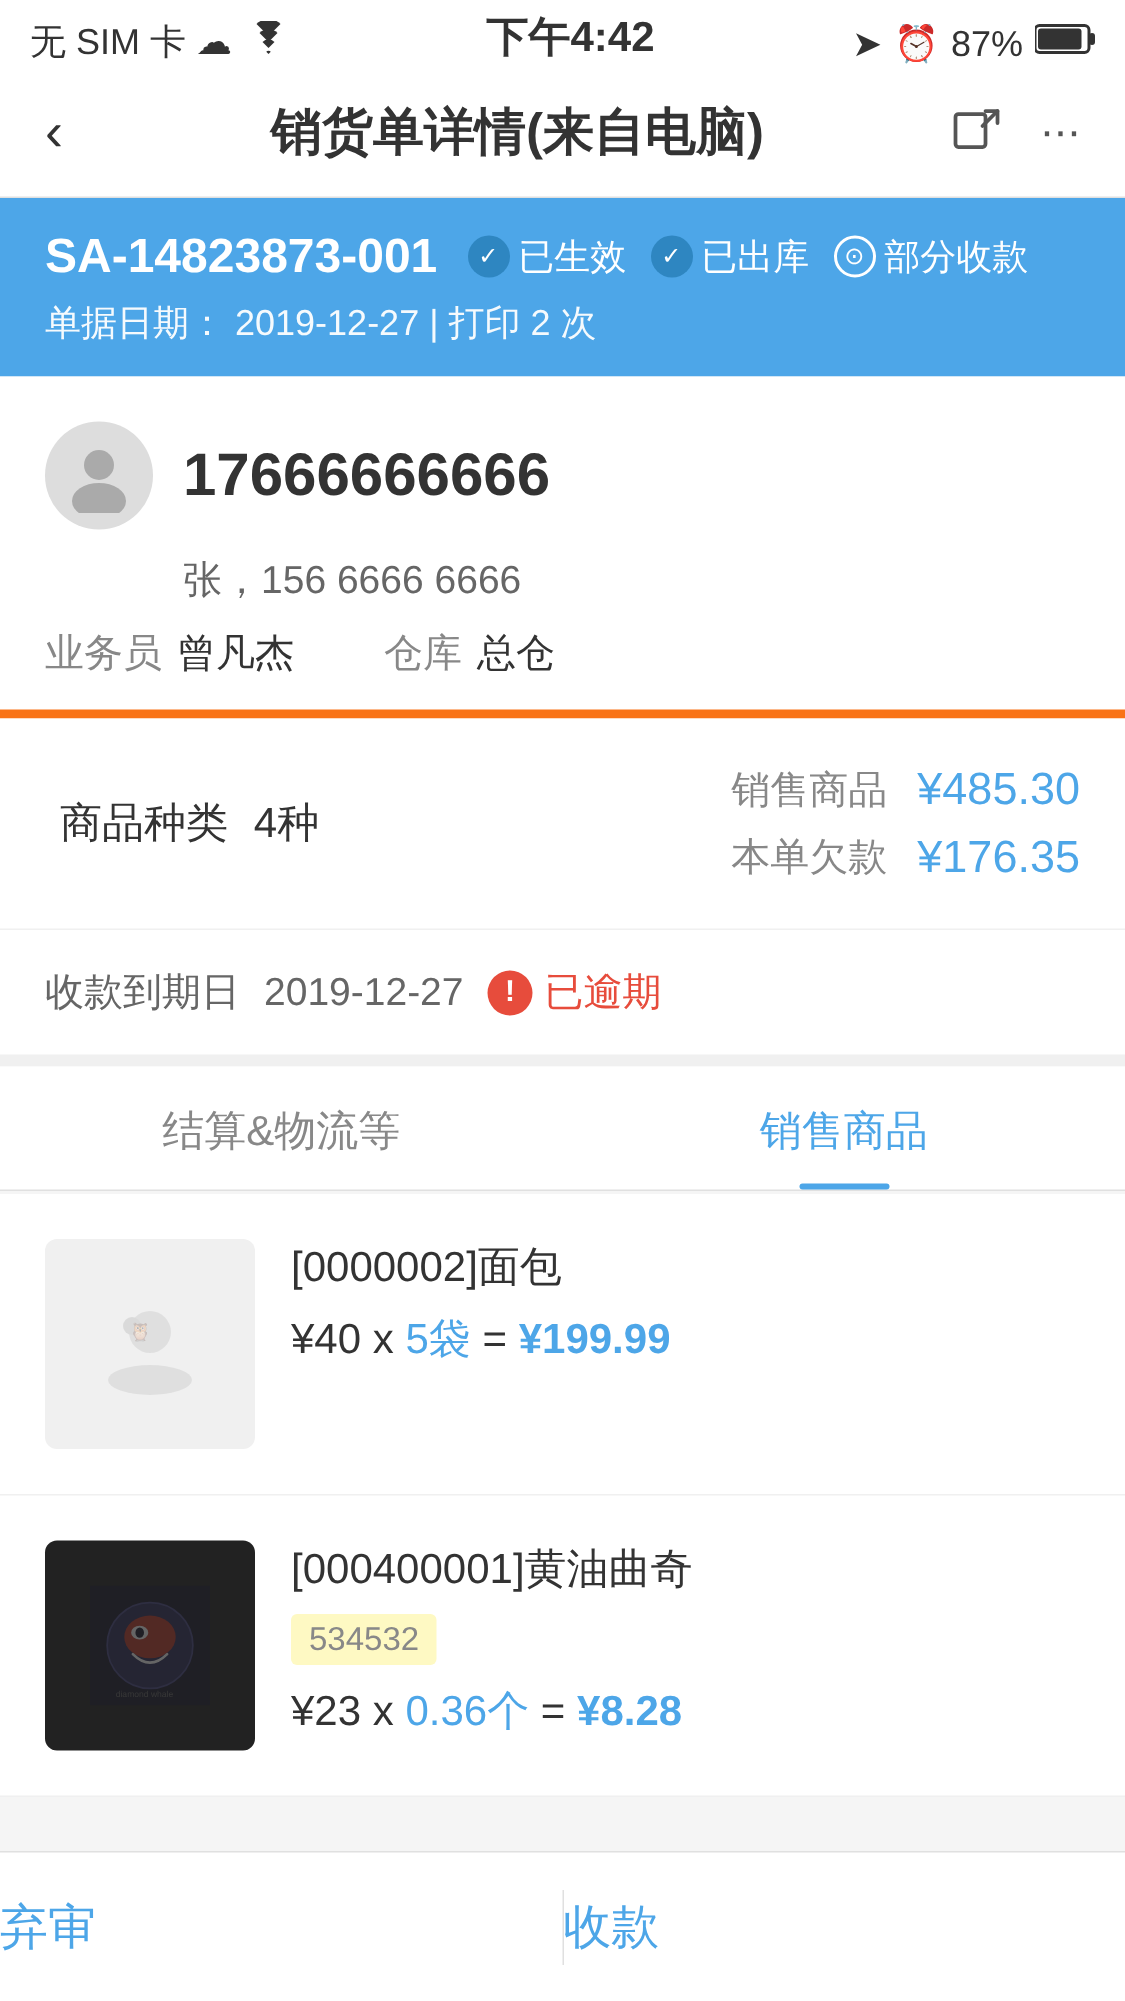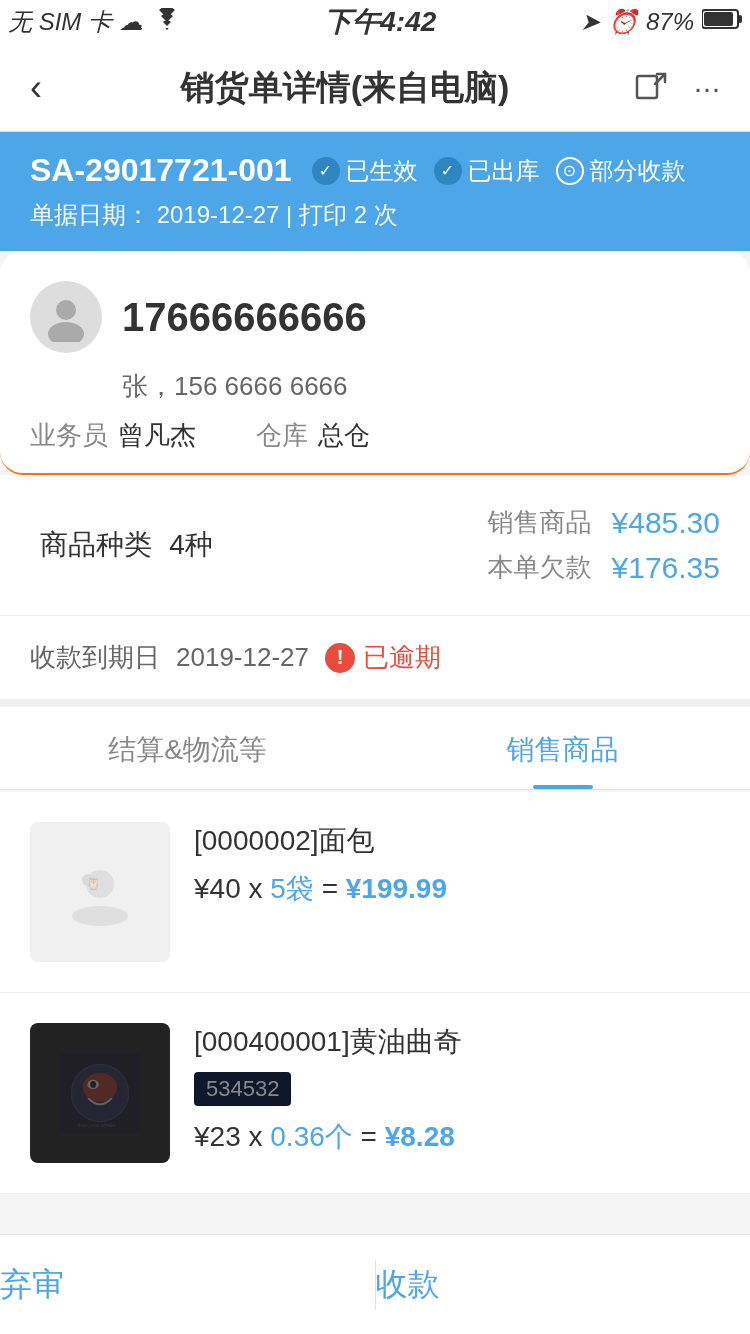--- a/index.html
+++ b/index.html
@@ -12,26 +12,25 @@
       font-size: 28px;
       color: #333;
       overflow-x: hidden;
     }
 
     
     .status-bar {
       background: #fff;
       height: 44px;
       display: flex;
-      align-items: center;
+      align-items: flex-end;
       justify-content: space-between;
-      padding: 0 8px;
+      padding: 0 20px;
       font-size: 24px;
       font-weight: 500;
-      font-style: italic;
     }
     .status-left { display: flex; align-items: center; gap: 10px; }
     .status-center { font-weight: 600; font-size: 28px; }
     .status-right { display: flex; align-items: center; gap: 8px; font-size: 24px; }
 
     
     .nav-bar {
       background: #fff;
       height: 88px;
       display: flex;
@@ -120,22 +119,21 @@
     .order-date {
       font-size: 24px;
       color: #fff;
       opacity: 0.95;
     }
 
     
     .customer-section {
       background: #fff;
       padding: 30px 30px 20px 30px;
-      border-bottom: 2px solid #f97316;
-      border-radius: 23px;
+      border-bottom: 6px solid #f97316;
     }
     .customer-info {
       display: flex;
       align-items: center;
       gap: 20px;
       margin-bottom: 16px;
     }
     .avatar {
       width: 72px;
       height: 72px;
@@ -297,21 +295,21 @@
     .product-details {
       flex: 1;
     }
     .product-name {
       font-size: 28px;
       color: #333;
       margin-bottom: 10px;
     }
     .product-batch {
       display: inline-block;
-      background: #0f172a;
+      background: #fef9c3;
       color: #888;
       font-size: 22px;
       padding: 4px 12px;
       border-radius: 4px;
       margin-bottom: 12px;
     }
     .product-price {
       font-size: 28px;
       color: #333;
     }
@@ -384,21 +382,21 @@
         <path d="M22 8h8v8" stroke="#555" stroke-width="2.5" stroke-linecap="round" stroke-linejoin="round" fill="none"></path>
         <path d="M30 8L20 18" stroke="#555" stroke-width="2.5" stroke-linecap="round" fill="none"></path>
       </svg>
     </span>
     <span class="nav-icon" style="font-size:30px;letter-spacing:-1px;">···</span>
   </div>
 </div>
 
 <div class="order-header">
   <div class="order-header-top">
-    <span class="order-id">SA-29017721-001</span>
+    <span class="order-id">SA-14823873-001</span>
     <div class="status-badges">
       <div class="badge">
         <div class="check-icon">✓</div>
         <span>已生效</span>
       </div>
       <div class="badge">
         <div class="check-icon">✓</div>
         <span>已出库</span>
       </div>
       <div class="badge">

